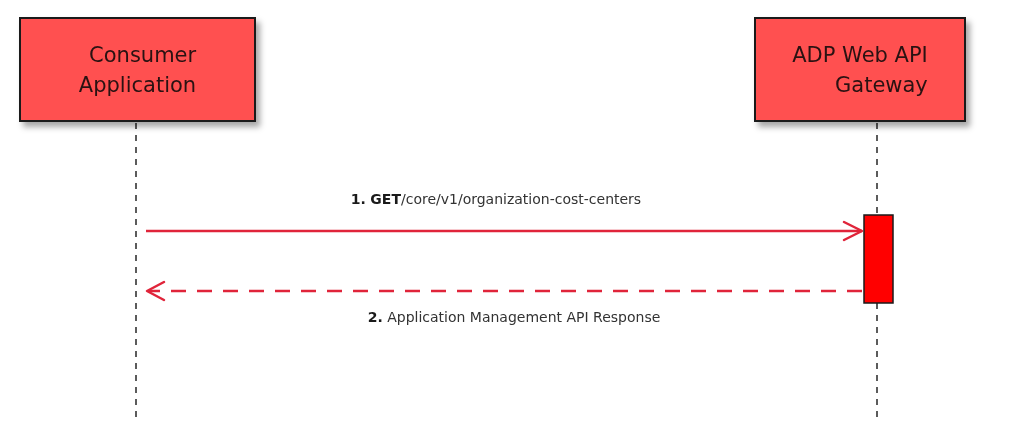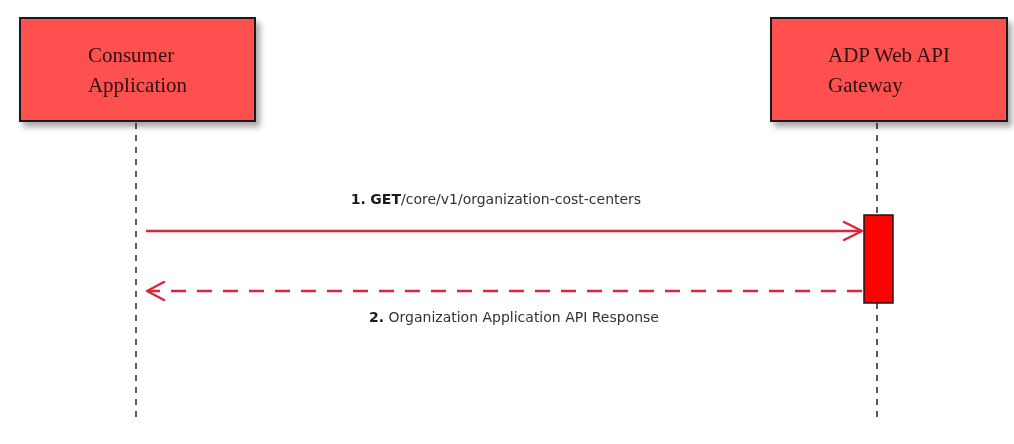--- a/index.html
+++ b/index.html
@@ -3,21 +3,21 @@
   <meta charset="utf-8">
   <style>
     html, body { margin: 0; padding: 0; background: #ffffff; }
     body { width: 1014px; height: 444px; position: relative; overflow: hidden;
            font-family: "DejaVu Sans", "Liberation Sans", sans-serif; }
     .participant {
       position: absolute; box-sizing: border-box;
       border: 2px solid #1a1a1a;
       box-shadow: 4px 5px 6px rgba(0,0,0,0.35);
       display: flex; align-items: center; justify-content: center;
-      text-align: left; font-size: 21px; line-height: 30px; color: #2a1212; font-family: Liberation Serif, serif;
+      text-align: right; font-size: 21px; line-height: 30px; color: #2a1212;
     }
     .participant span { display: block; white-space: pre-line; }
     svg.canvas { position: absolute; left: 0; top: 0; }
     .msg-label {
       position: absolute; font-size: 14px; color: #333333; white-space: nowrap;
       transform: translateX(-50%);
     }
     .msg-label b { color: #1a1a1a; }
   </style>
 </head>
@@ -38,25 +38,25 @@
     <polyline points="164,282 147,291 164,300" fill="none" stroke="#E0243A" stroke-width="2.5" stroke-linejoin="round" stroke-linecap="round"></polyline>
   </g>
 
   <rect x="864" y="215" width="29" height="88" fill="#FF0000" stroke="#1A1A1A" stroke-width="1.5"></rect>
 </svg>
 
 <div class="participant" style="left:19px; top:17px; width:237px; height:105px; background:#FF5050;">
   <span>Consumer
 Application</span>
 </div>
-<div class="participant" style="left:754px; top:17px; width:238px; height:105px; background:#FF5050;margin-left:16px;">
+<div class="participant" style="left:754px; top:17px; width:212px; height:105px; background:#FF5050;">
   <span>ADP Web API
 Gateway</span>
 </div>
 
 <div class="msg-label" style="left:496px; top:191px;">
   <b>1.</b>
   <b>GET</b><span>/core/v1/organization-cost-centers</span>
 </div>
 <div class="msg-label" style="left:514px; top:309px;">
   <b>2.</b>
-  <span>Organization Application API Response</span>
+  <span>Application Management API Response</span>
 </div>
 
 </body></html>

